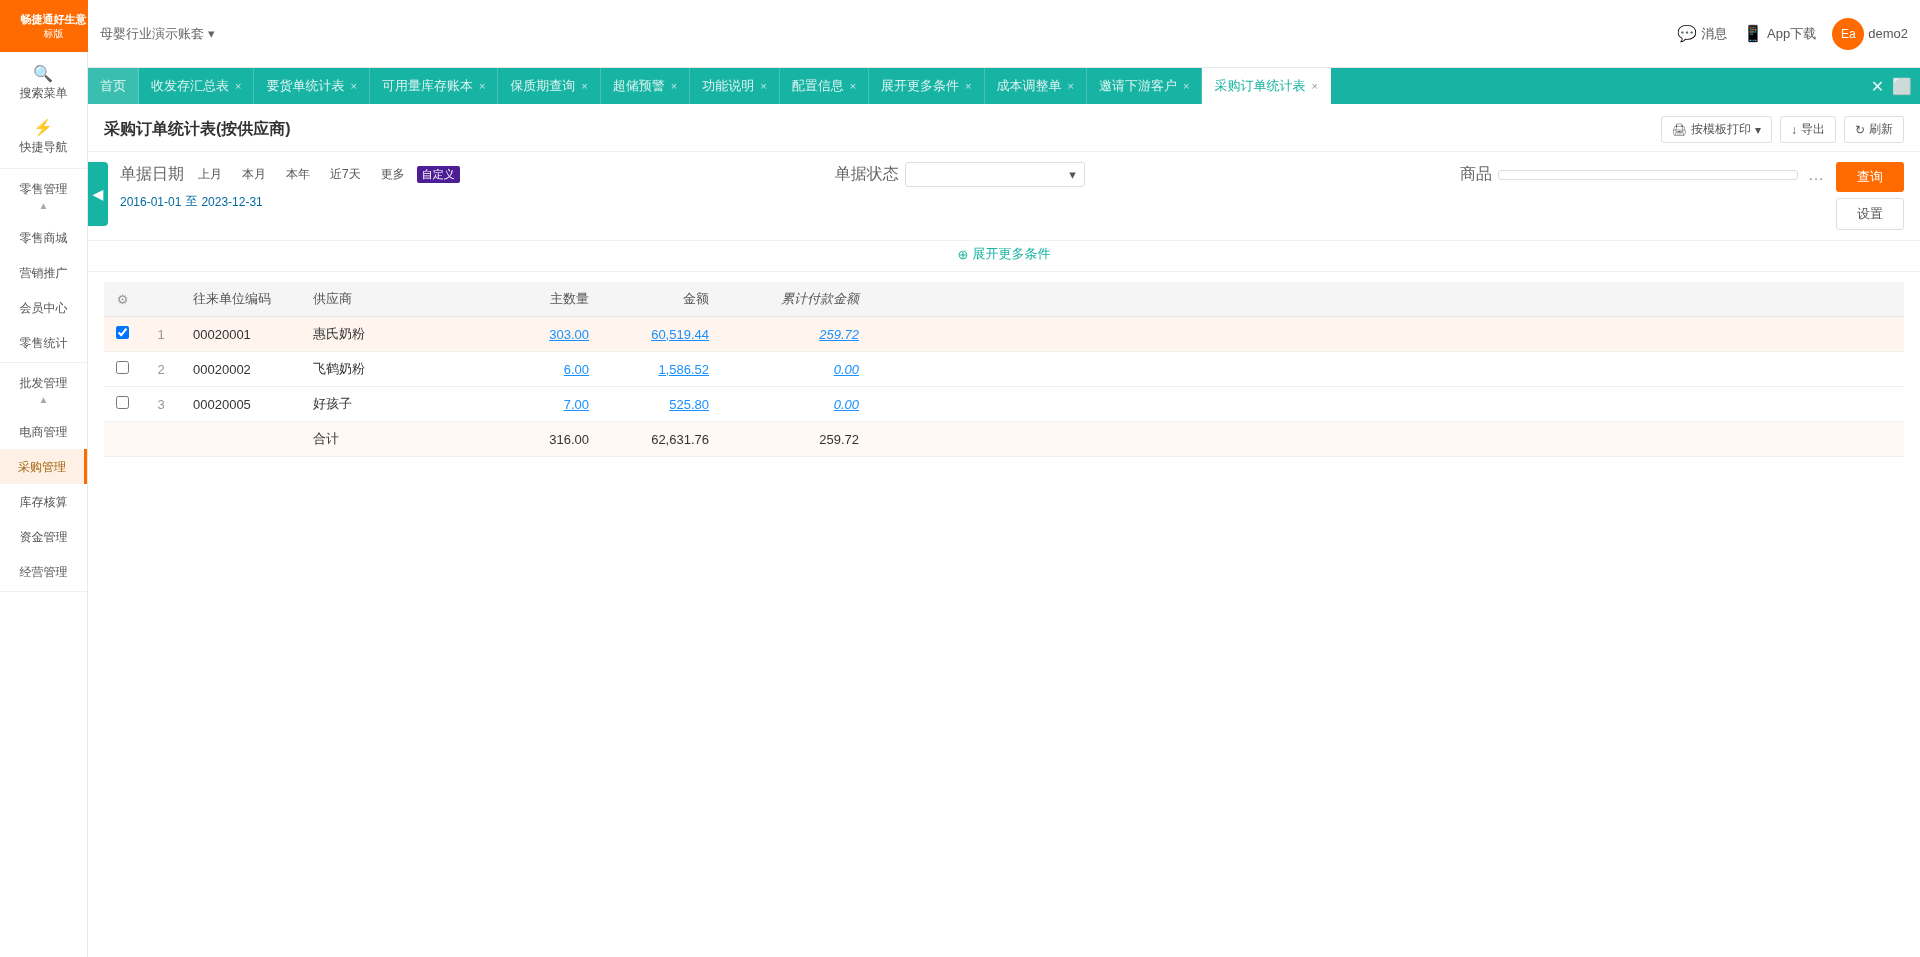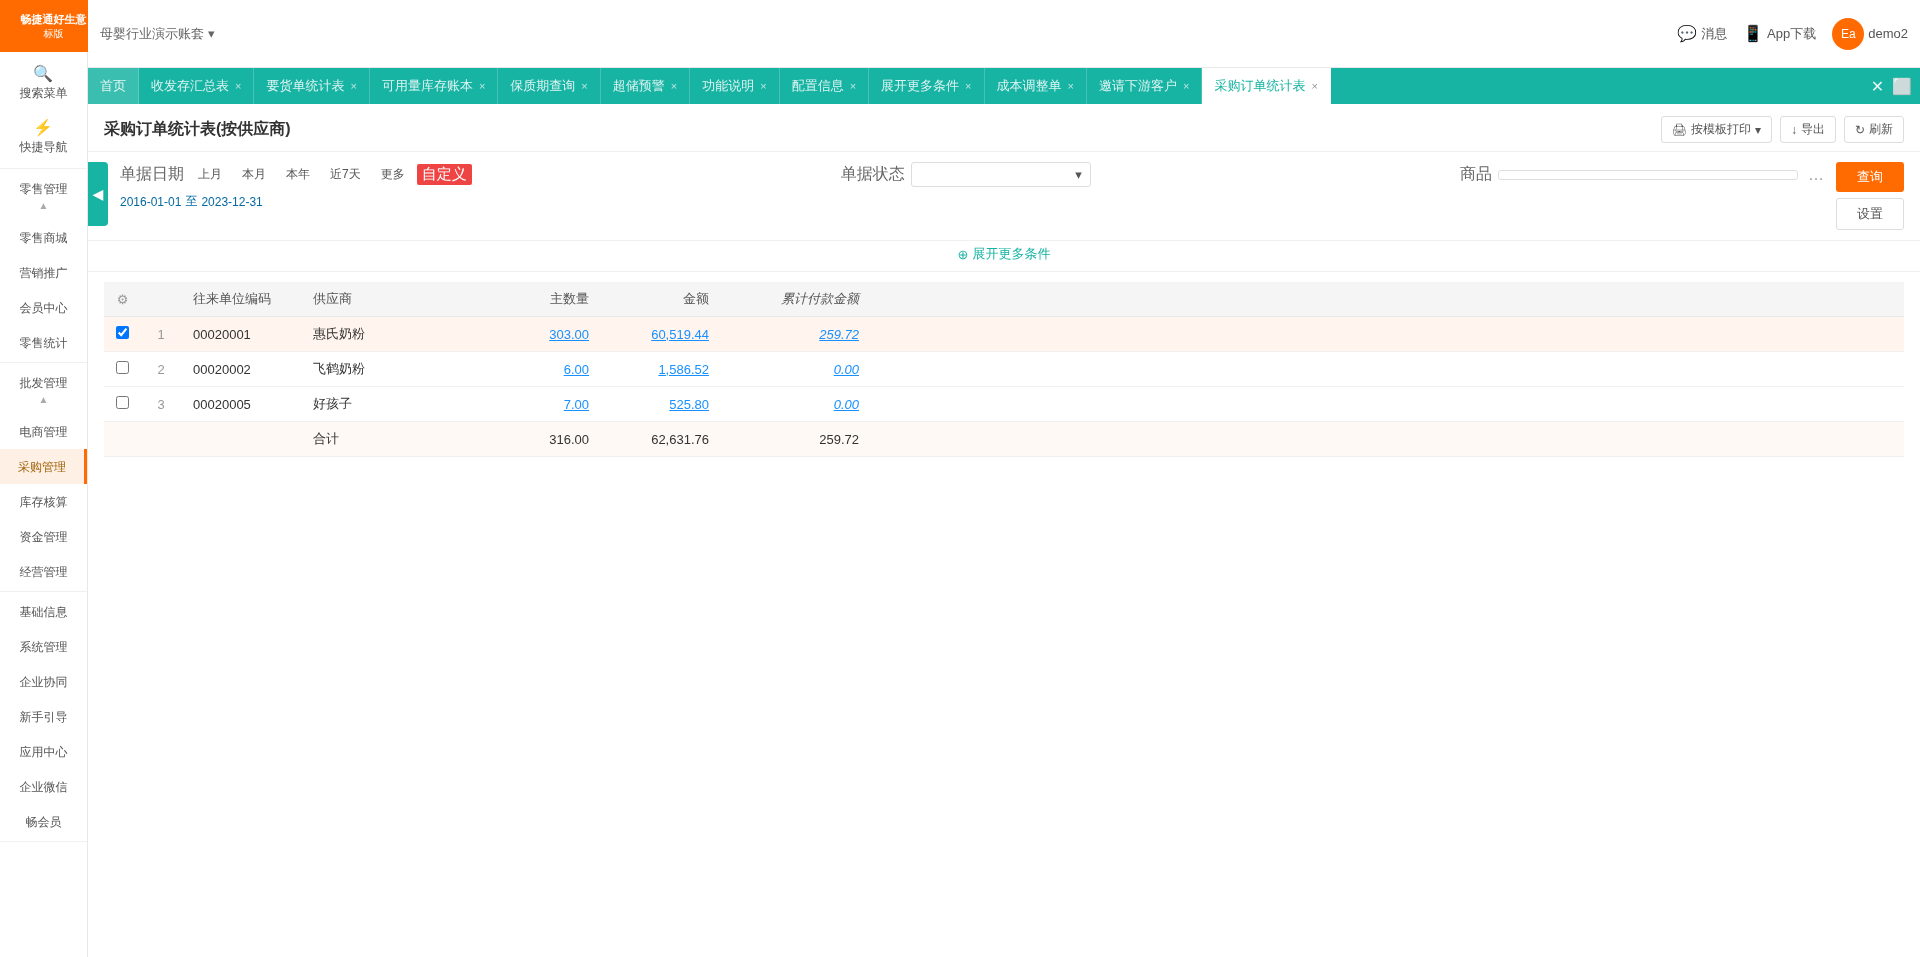--- a/index.html
+++ b/index.html
@@ -42,21 +42,21 @@
     .page-actions { display: flex; align-items: center; gap: 8px; }
     .btn-print { display: flex; align-items: center; gap: 4px; border: 1px solid #ddd; padding: 4px 10px; border-radius: 3px; cursor: pointer; font-size: 12px; color: #555; background: #fff; }
     .btn-export { display: flex; align-items: center; gap: 4px; border: 1px solid #ddd; padding: 4px 10px; border-radius: 3px; cursor: pointer; font-size: 12px; color: #555; background: #fff; }
     .btn-refresh { display: flex; align-items: center; gap: 4px; border: 1px solid #ddd; padding: 4px 10px; border-radius: 3px; cursor: pointer; font-size: 12px; color: #555; background: #fff; }
     .filter-row { display: flex; align-items: center; gap: 12px; flex-wrap: wrap; }
     .filter-group { display: flex; align-items: center; gap: 6px; }
     .filter-label { color: #666; font-size: 16px; white-space: nowrap; }
     .filter-date-btns { display: flex; align-items: center; gap: 4px; }
     .date-btn { padding: 2px 8px; border: none; background: none; cursor: pointer; color: #555; font-size: 12px; border-radius: 2px; }
     .date-range { display: flex; align-items: center; gap: 4px; color: #0369a1; font-size: 12px; margin-top: 2px; }
-    .custom-badge { background: #ef4444; color: #fff; font-size: 15px; padding: 1px 5px; border-radius: 2px; cursor: pointer; }
+    .custom-badge { background: #4c1d95; color: #fff; font-size: 11px; padding: 1px 5px; border-radius: 2px; cursor: pointer; }
     .filter-select { display: flex; align-items: center; gap: 4px; border: 1px solid #ddd; padding: 4px 8px; border-radius: 3px; background: #fff; cursor: pointer; min-width: 180px; justify-content: space-between; color: #555; font-size: 13px; }
     .filter-input { display: flex; align-items: center; gap: 4px; border: 1px solid #ddd; padding: 4px 8px; border-radius: 3px; background: #fff; min-width: 200px; color: #999; font-size: 13px; }
 
     .btn-query { background: #ff6b00; color: #fff; border: none; padding: 6px 20px; border-radius: 3px; cursor: pointer; font-size: 13px; }
     .btn-settings { background: #fff; color: #555; border: 1px solid #ddd; padding: 6px 20px; border-radius: 3px; cursor: pointer; font-size: 13px; }
 
     
     .table-container { padding: 10px 16px; }
     table { width: 100%; border-collapse: collapse; }
     thead tr { background: #f5f5f5; }
@@ -136,43 +136,20 @@
       <span class="sidebar-item-label">库存核算</span>
     </div>
     <div class="sidebar-item">
       <span class="sidebar-item-label">资金管理</span>
     </div>
     <div class="sidebar-item">
       <span class="sidebar-item-label">经营管理</span>
     </div>
   </div>
 
-  <div class="sidebar-section" style="padding:2px 0;">
-    <div class="sidebar-item">
-      <span class="sidebar-item-label">基础信息</span>
-    </div>
-    <div class="sidebar-item">
-      <span class="sidebar-item-label">系统管理</span>
-    </div>
-    <div class="sidebar-item">
-      <span class="sidebar-item-label">企业协同</span>
-    </div>
-    <div class="sidebar-item">
-      <span class="sidebar-item-label">新手引导</span>
-    </div>
-    <div class="sidebar-item">
-      <span class="sidebar-item-label">应用中心</span>
-    </div>
-    <div class="sidebar-item">
-      <span class="sidebar-item-label">企业微信</span>
-    </div>
-    <div class="sidebar-item">
-      <span class="sidebar-item-label">畅会员</span>
-    </div>
-  </div>
 </div>
 
 <div class="main">
 
   <div class="topbar">
     <div class="topbar-left">
       <div class="workspace-selector">
         <span>母婴行业演示账套</span>
         <span>▾</span>
       </div>

